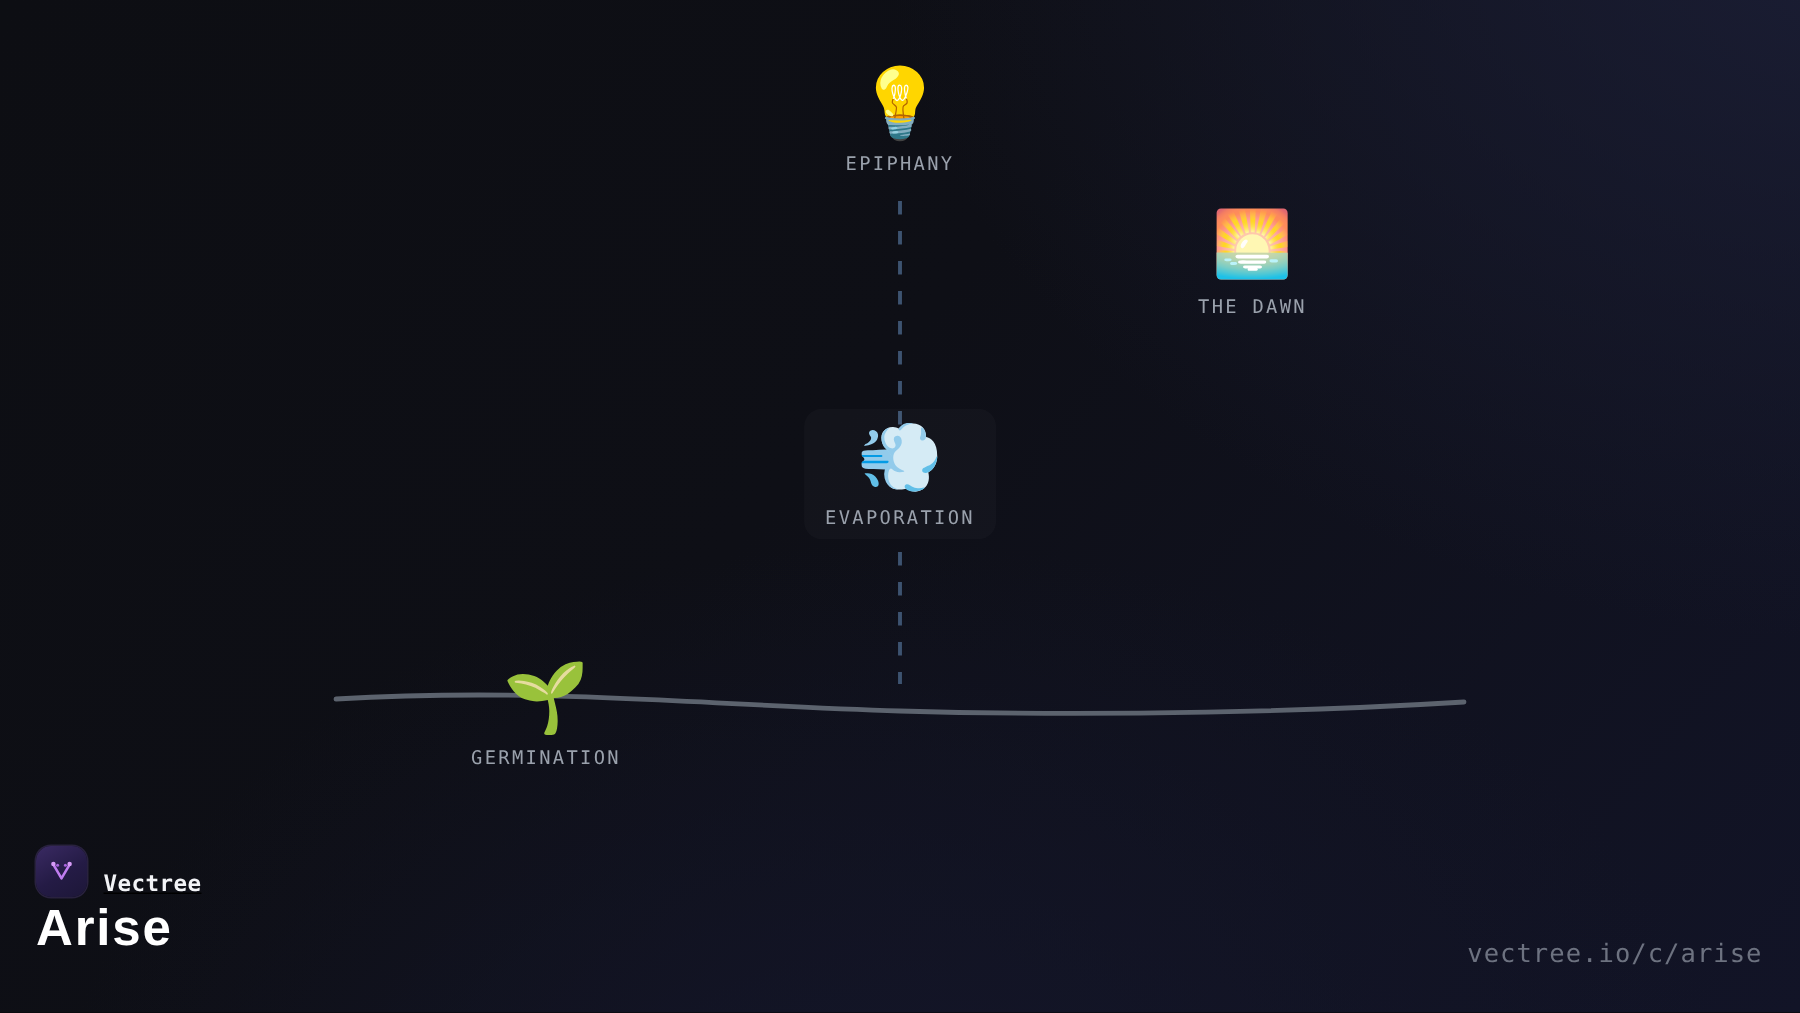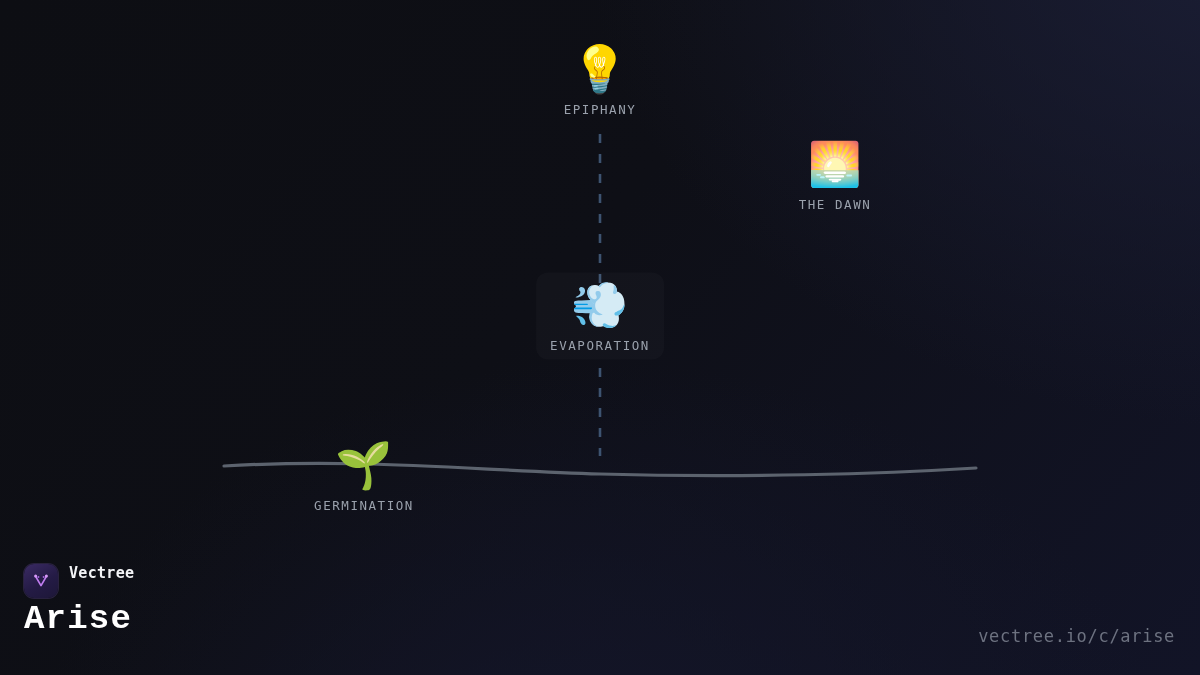--- a/index.html
+++ b/index.html
@@ -76,23 +76,24 @@
     position: absolute;
     left: 0; right: 0; bottom: 0;
     height: 120px;
     pointer-events: none;
   }
   #brand-row {
     position: absolute;
     left: 24px;
     top: 9px;
     display: flex;
-    align-items: flex-start;
+    align-items: flex-end;
     gap: 11px;
     pointer-events: auto;
+    text-decoration: underline;
   }
   #brand-logo {
     width: 34px;
     height: 34px;
     border-radius: 10px;
     background: linear-gradient(150deg, #3a2a63 0%, #241b45 55%, #1d1738 100%);
     display: flex;
     align-items: center;
     justify-content: center;
     box-shadow: 0 0 0 1px rgba(150,110,230,0.20);
@@ -101,21 +102,21 @@
     font-family: "DejaVu Sans Mono", monospace;
     font-size: 15px;
     font-weight: bold;
     color: #f2f3f6;
     letter-spacing: 0.3px;
   }
   #board-title {
     position: absolute;
     left: 24px;
     top: 45px;
-    font-family: Liberation Mono, monospace;
+    font-family: Liberation Sans, sans-serif;
     font-size: 34px;
     font-weight: bold;
     color: #ffffff;
     letter-spacing: 1.2px;
     pointer-events: auto;
   }
   #share-url {
     position: absolute;
     right: 25px;
     bottom: 29px;

